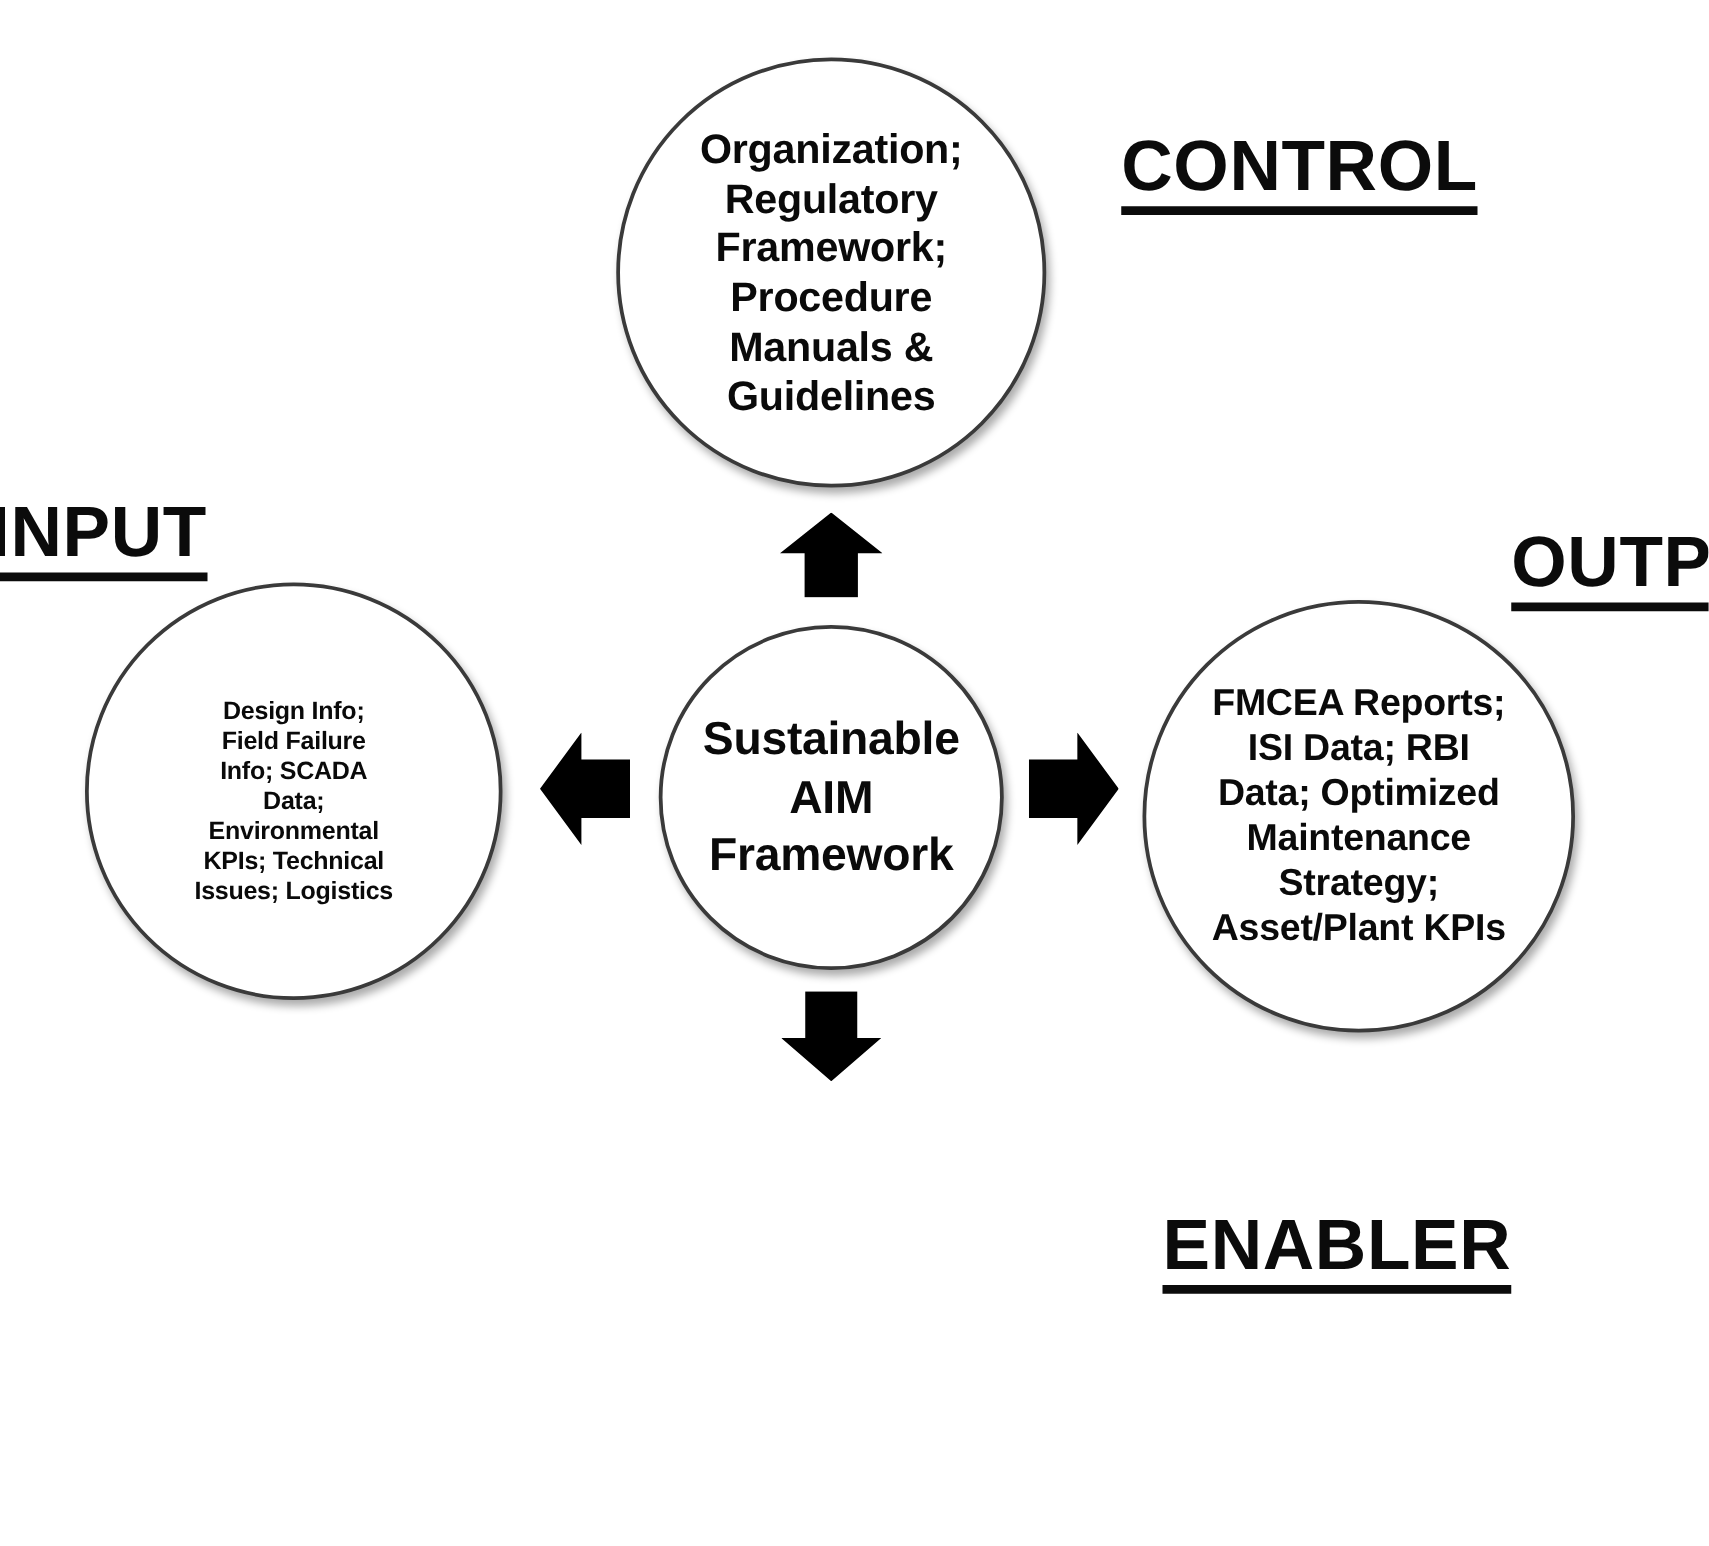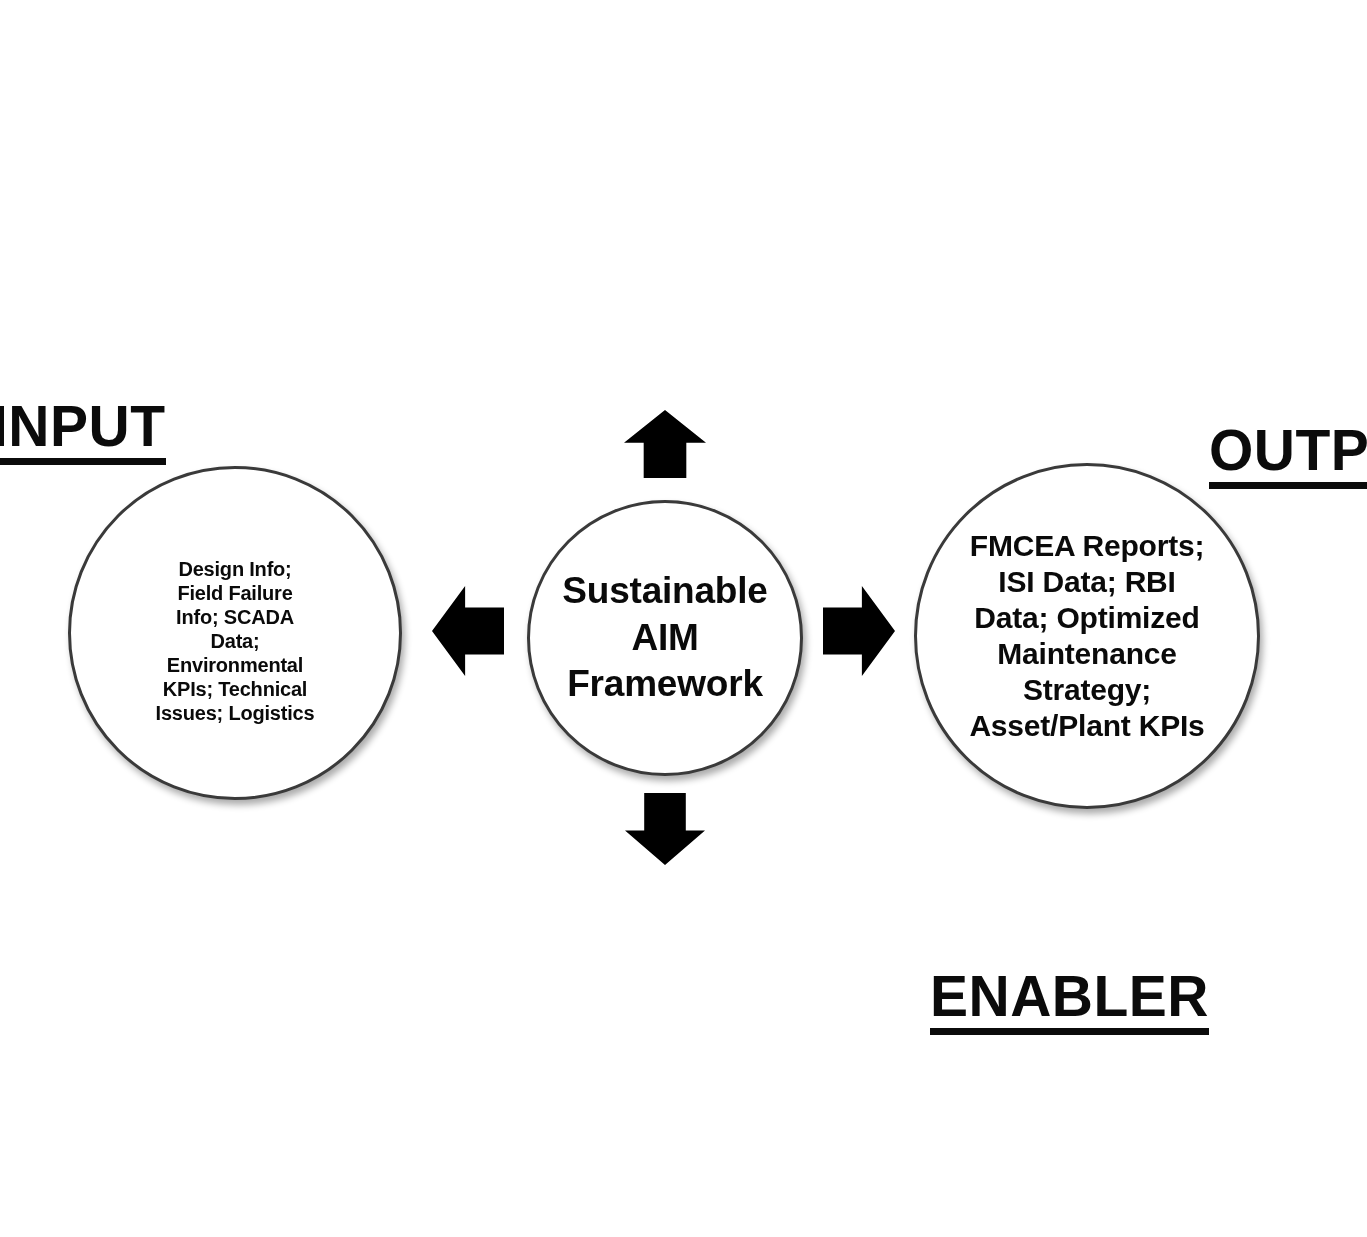--- a/index.html
+++ b/index.html
@@ -45,21 +45,21 @@
   }
   #node-control .node-text { font-size: 33px; line-height: 1.20; }
 
   #node-input {
     left: 68px;  top: 466px;
     width: 334px; height: 334px;
   }
   #node-input .node-text { font-size: 20px; line-height: 1.20; width: 92%; margin-top: 15px; }
 
   #node-output {
-    left: 914px;  top: 463px;
+    left: 914px;  top: 480px;
     width: 346px; height: 346px;
   }
   #node-output .node-text { font-size: 30px; line-height: 1.20; width: 90%; }
 
   #node-enabler {
     left: 494px;  top: 882px;
     width: 336px; height: 336px;
   }
   #node-enabler .node-text { font-size: 30px; line-height: 1.22; }
 
@@ -119,36 +119,48 @@
     left: 823px; top: 586px;
     width: 72px; height: 90px;
     clip-path: polygon(100% 50%, 54% 100%, 54% 76%, 0% 76%, 0% 24%, 54% 24%, 54% 0%);
   }
 </style>
 </head>
 <body>
 
 <div id="canvas">
 
+  <div class="section-label" id="label-control">
+    <span>CONTROL</span>
+    <span class="lbl-underline"></span>
+  </div>
 
   <div class="section-label" id="label-input">
     <span>INPUT</span>
     <span class="lbl-underline"></span>
   </div>
 
   <div class="section-label" id="label-output">
     <span>OUTPU</span>
     <span class="lbl-underline"></span>
   </div>
 
   <div class="section-label" id="label-enabler">
     <span>ENABLER</span>
     <span class="lbl-underline"></span>
   </div>
 
+  <div class="node" id="node-control">
+    <span class="node-text">Organization;
+Regulatory
+Framework;
+Procedure
+Manuals &amp;
+Guidelines</span>
+  </div>
 
   <div class="node" id="node-input">
     <span class="node-text">Design Info;
 Field Failure
 Info; SCADA
 Data;
 Environmental
 KPIs; Technical
 Issues; Logistics</span>
   </div>

